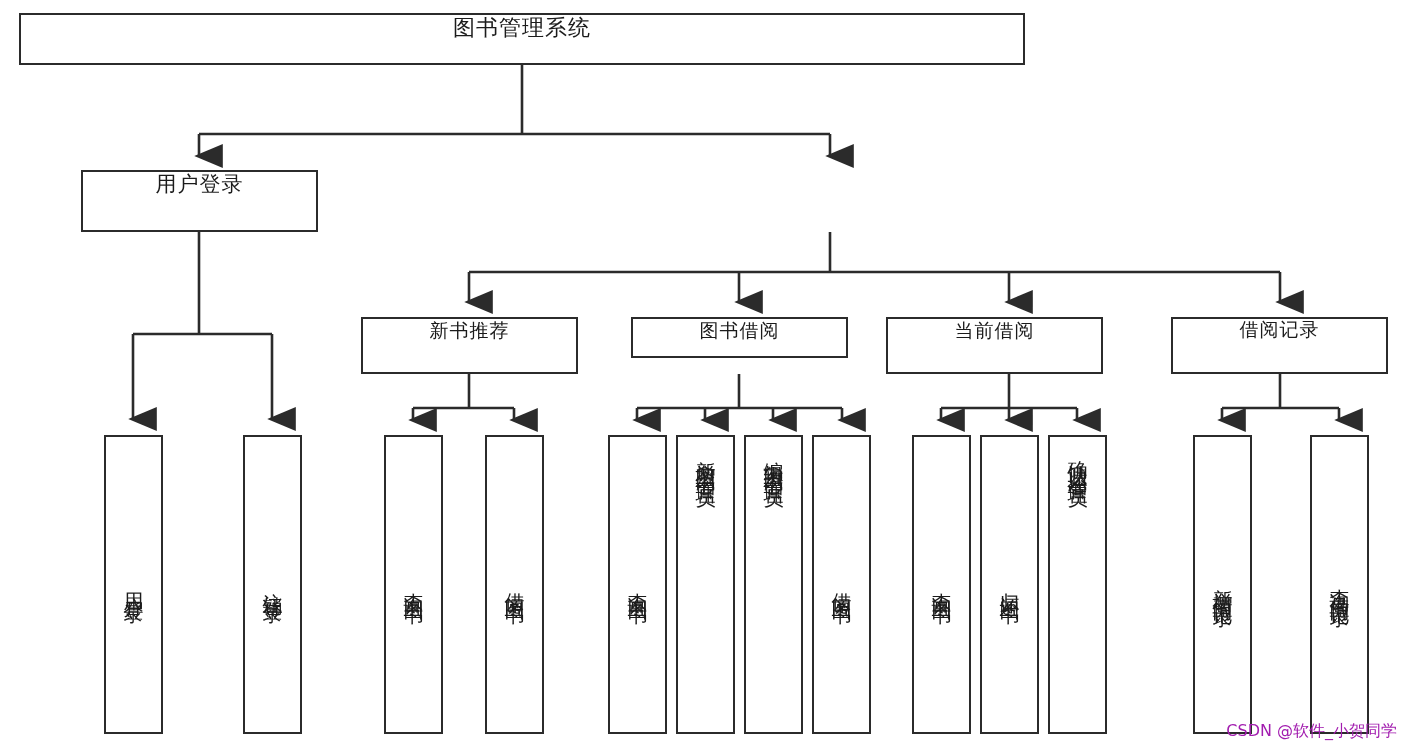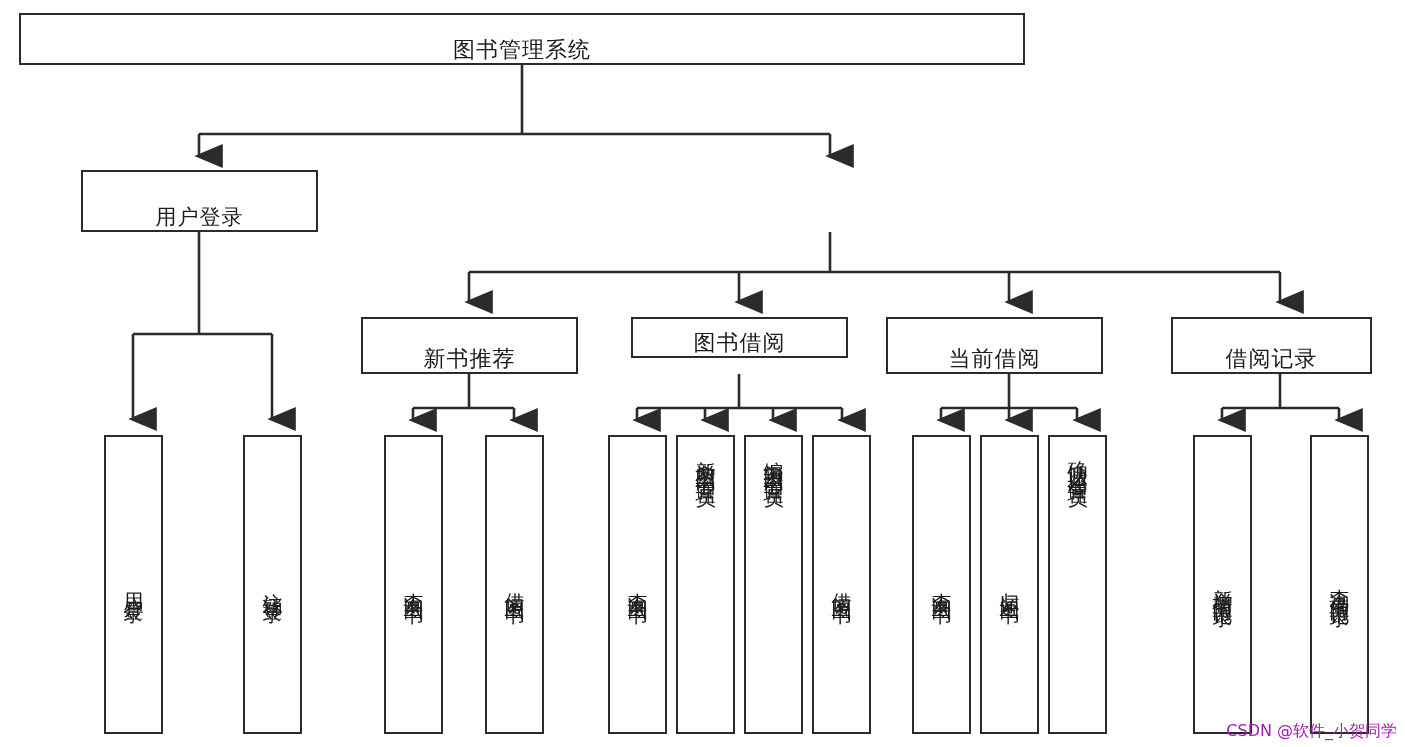--- a/index.html
+++ b/index.html
@@ -13,33 +13,33 @@
   #canvas{position:relative;width:1405px;height:747px;}
 
   svg#edges{position:absolute;left:0;top:0;width:1405px;height:747px;}
 
   .node{
     position:absolute;
     box-sizing:border-box;
     background:#ffffff;
     border:2px solid #2b2b2b;
     display:flex;
-    align-items:flex-end;
+    align-items:flex-start;
     justify-content:center;
     color:#1b1b1b;
   }
   .node .label{
     font-size:21px;
     letter-spacing:1px;
     white-space:nowrap;
     line-height:1.2;
   }
   .node.root .label{font-size:22px;}
   .node.lvl2 .label{font-size:21px;}
-  .node.lvl3 .label{font-size:22px;}
+  .node.lvl3 .label{font-size:19px;}
 
   .node.leaf{
     align-items:flex-start;
     justify-content:center;
     padding-top:8px;
   }
   .node.leaf .label{
     writing-mode:vertical-rl;
     text-orientation:upright;
     font-size:20px;
@@ -128,21 +128,21 @@
   </div>
 
   <div class="node lvl3" style="left:631px;top:317px;width:217px;height:41px;">
     <span class="label">图书借阅</span>
   </div>
 
   <div class="node lvl3" style="left:886px;top:317px;width:217px;height:57px;">
     <span class="label">当前借阅</span>
   </div>
 
-  <div class="node lvl3" style="left:1171px;top:317px;width:201px;height:57px;">
+  <div class="node lvl3" style="left:1171px;top:317px;width:217px;height:57px;font-family:Liberation Serif, serif;">
     <span class="label">借阅记录</span>
   </div>
 
   <div class="node leaf center" style="left:104px;top:435px;width:59px;height:299px;">
     <span class="label">用户登录</span>
   </div>
 
   <div class="node leaf center" style="left:243px;top:435px;width:59px;height:299px;">
     <span class="label">注销登录</span>
   </div>

